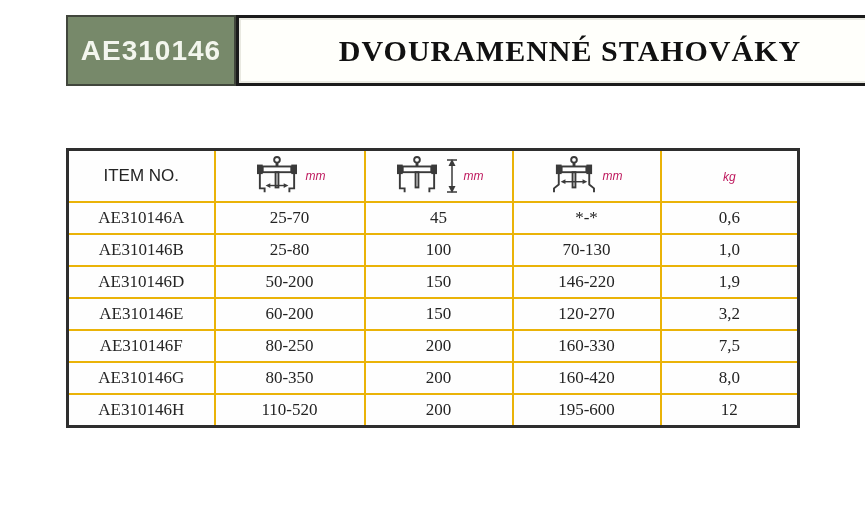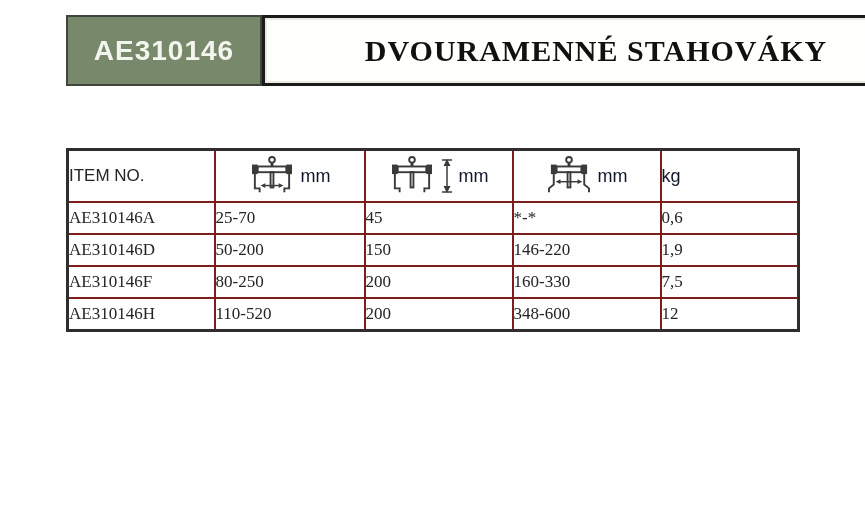--- a/index.html
+++ b/index.html
@@ -10,21 +10,21 @@
     font-family:"Liberation Sans", sans-serif;
     color:#222;
     overflow:hidden;
   }
   
   .header-band{
     position:absolute;left:66px;top:15px;height:71px;
     display:flex;align-items:stretch;
   }
   .code-box{
-    width:196px;
+    width:170px;
     background:#77896a;
     border:2px solid #41463c;
     display:flex;align-items:center;justify-content:center;
     box-sizing:border-box;
   }
   .code-box span{
     color:#f3f6ee;
     font-size:28px;font-weight:bold;letter-spacing:1px;
   }
   .title-box{
@@ -41,35 +41,35 @@
     letter-spacing:1px;white-space:nowrap;
   }
   
   table.spec{
     position:absolute;left:66px;top:148px;
     width:731px;
     border-collapse:collapse;
     table-layout:fixed;
   }
   table.spec td,table.spec th{
-    border:2px solid #7f1d1d;
-    text-align:left;vertical-align:middle;
+    border:2px solid #eab308;
+    text-align:center;vertical-align:middle;
     font-size:17px;font-weight:normal;
     padding:0;
     color:#242424;
     background:#fefefe;
   }
   table.spec{border:3px solid #2e2e2e;}
   thead th{height:50px;}
   tbody td{height:30px;font-family:Liberation Serif, serif;}
   .hdr-cell{
     display:flex;align-items:center;justify-content:center;gap:6px;
   }
   .hdr-cell svg{display:block;}
-  .unit{font-size:18px;color:#0f172a;}
+  .unit{font-size:12px;color:#be185d;font-style:italic;}
   .icon-stroke{stroke:#3a3a3a;fill:none;stroke-width:2;}
   .icon-fill{fill:#3a3a3a;stroke:none;}
 </style>
 </head>
 <body>
 
 <div class="page">
 
   <div class="header-band">
     <div class="code-box">
@@ -166,35 +166,56 @@
     </thead>
     <tbody>
       <tr>
         <td>AE310146A</td>
         <td>25-70</td>
         <td>45</td>
         <td>*-*</td>
         <td>0,6</td>
       </tr>
       <tr>
+        <td>AE310146B</td>
+        <td>25-80</td>
+        <td>100</td>
+        <td>70-130</td>
+        <td>1,0</td>
+      </tr>
+      <tr>
         <td>AE310146D</td>
         <td>50-200</td>
         <td>150</td>
         <td>146-220</td>
         <td>1,9</td>
       </tr>
       <tr>
+        <td>AE310146E</td>
+        <td>60-200</td>
+        <td>150</td>
+        <td>120-270</td>
+        <td>3,2</td>
+      </tr>
+      <tr>
         <td>AE310146F</td>
         <td>80-250</td>
         <td>200</td>
         <td>160-330</td>
         <td>7,5</td>
       </tr>
       <tr>
+        <td>AE310146G</td>
+        <td>80-350</td>
+        <td>200</td>
+        <td>160-420</td>
+        <td>8,0</td>
+      </tr>
+      <tr>
         <td>AE310146H</td>
         <td>110-520</td>
         <td>200</td>
-        <td>348-600</td>
+        <td>195-600</td>
         <td>12</td>
       </tr>
     </tbody>
   </table>
 </div>
 
 </body></html>

